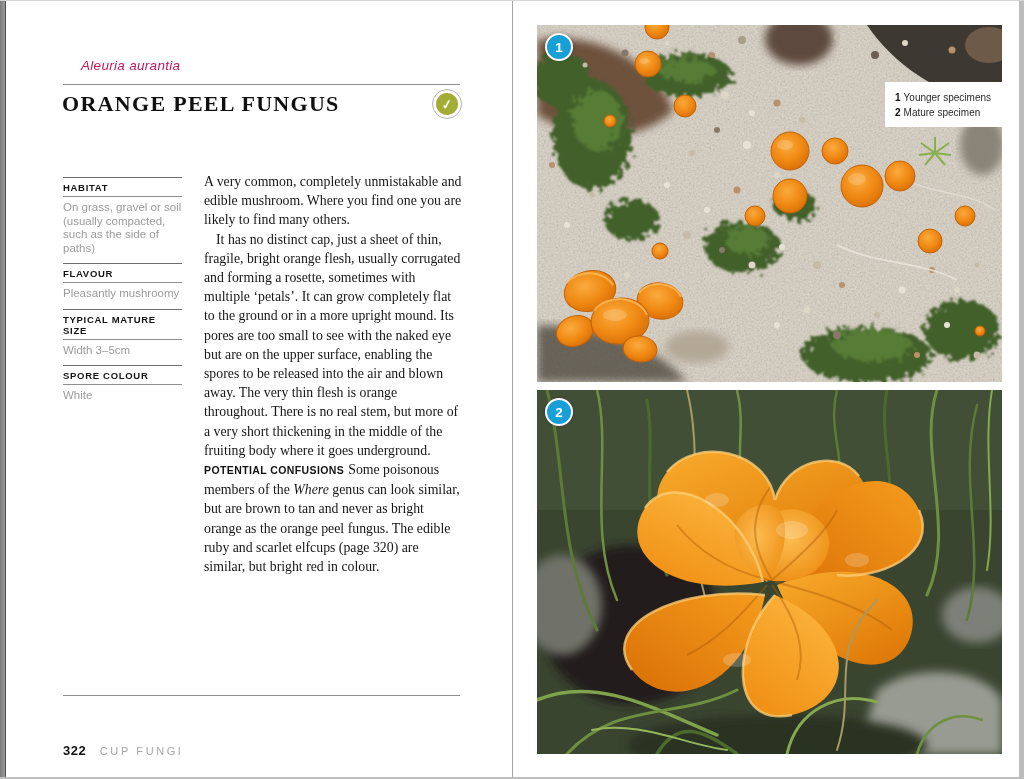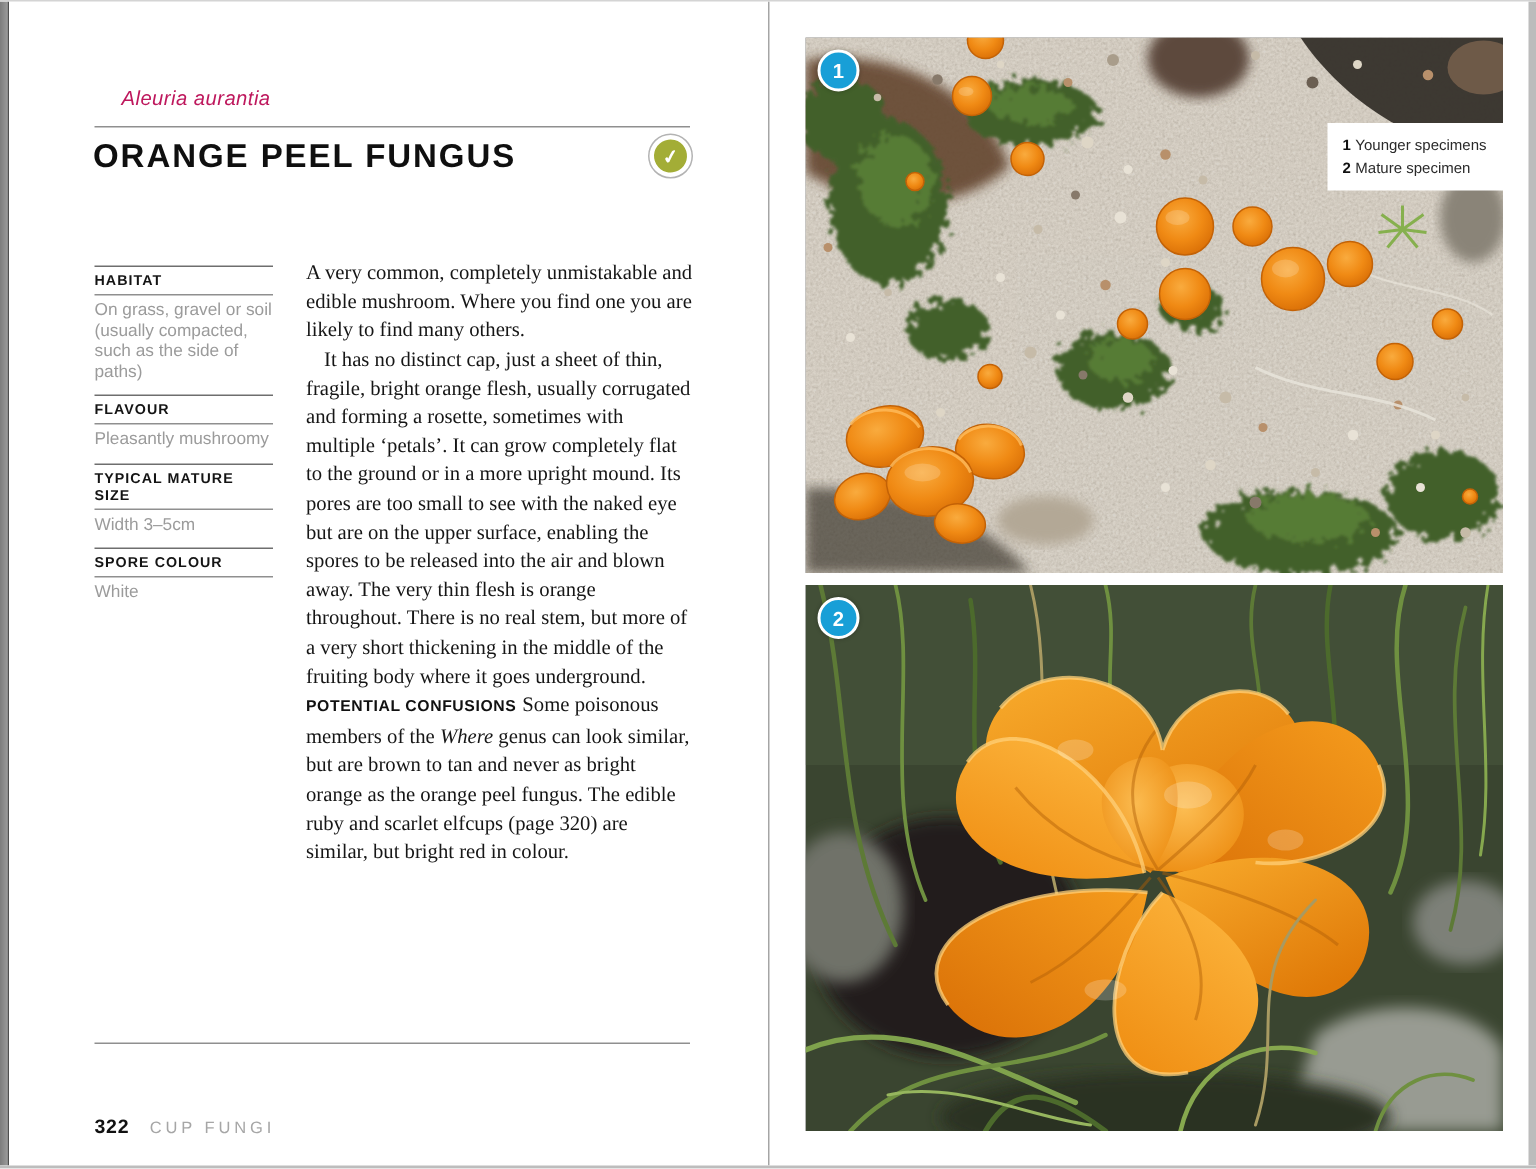--- a/index.html
+++ b/index.html
@@ -19,21 +19,21 @@
     background:linear-gradient(90deg,#7c7c7c,#9a9a9a);border-right:1px solid #4f4f4f;z-index:5;}
   .edge-right{position:absolute;right:0;top:0;bottom:0;width:5px;background:#bcbcbc;z-index:5;}
   .gutter{position:absolute;left:512px;top:0;bottom:0;width:1px;background:#a5a5a5;z-index:4;}
 
   
   .latin{position:absolute;left:63px;top:57px;width:300px;
     font-style:italic;font-size:13.5px;letter-spacing:.3px;color:#be185d;margin-left:18px;}
   .rule{position:absolute;height:1px;background:var(--rule-gray);}
   .rule-title{left:63px;top:83px;width:397px;}
   .title{position:absolute;left:62px;top:90px;font-size:22px;font-weight:800;
-    letter-spacing:1.3px;color:#0f0f0f;white-space:nowrap;}
+    letter-spacing:1.3px;color:#0f0f0f;white-space:nowrap;font-family:Liberation Serif, serif;}
   .edible-badge{position:absolute;left:432px;top:88px;width:30px;height:30px;border-radius:50%;
     border:1px solid #b3b3b3;background:#fff;display:flex;align-items:center;justify-content:center;}
   .edible-inner{width:22px;height:22px;border-radius:50%;background:var(--edible-green);
     color:#fff;font-size:13px;font-weight:bold;display:flex;align-items:center;justify-content:center;
     transform:rotate(-8deg);}
 
   .facts{position:absolute;left:63px;top:176px;width:119px;}
   .fact-label{border-top:1px solid #6e6e6e;border-bottom:1px solid var(--rule-gray);
     padding:4px 0 3px;font-size:9.5px;font-weight:bold;letter-spacing:.7px;color:#141414;}
   .fact-value{padding:4px 0 8px;font-size:11.5px;line-height:13.5px;color:var(--value-gray);}

